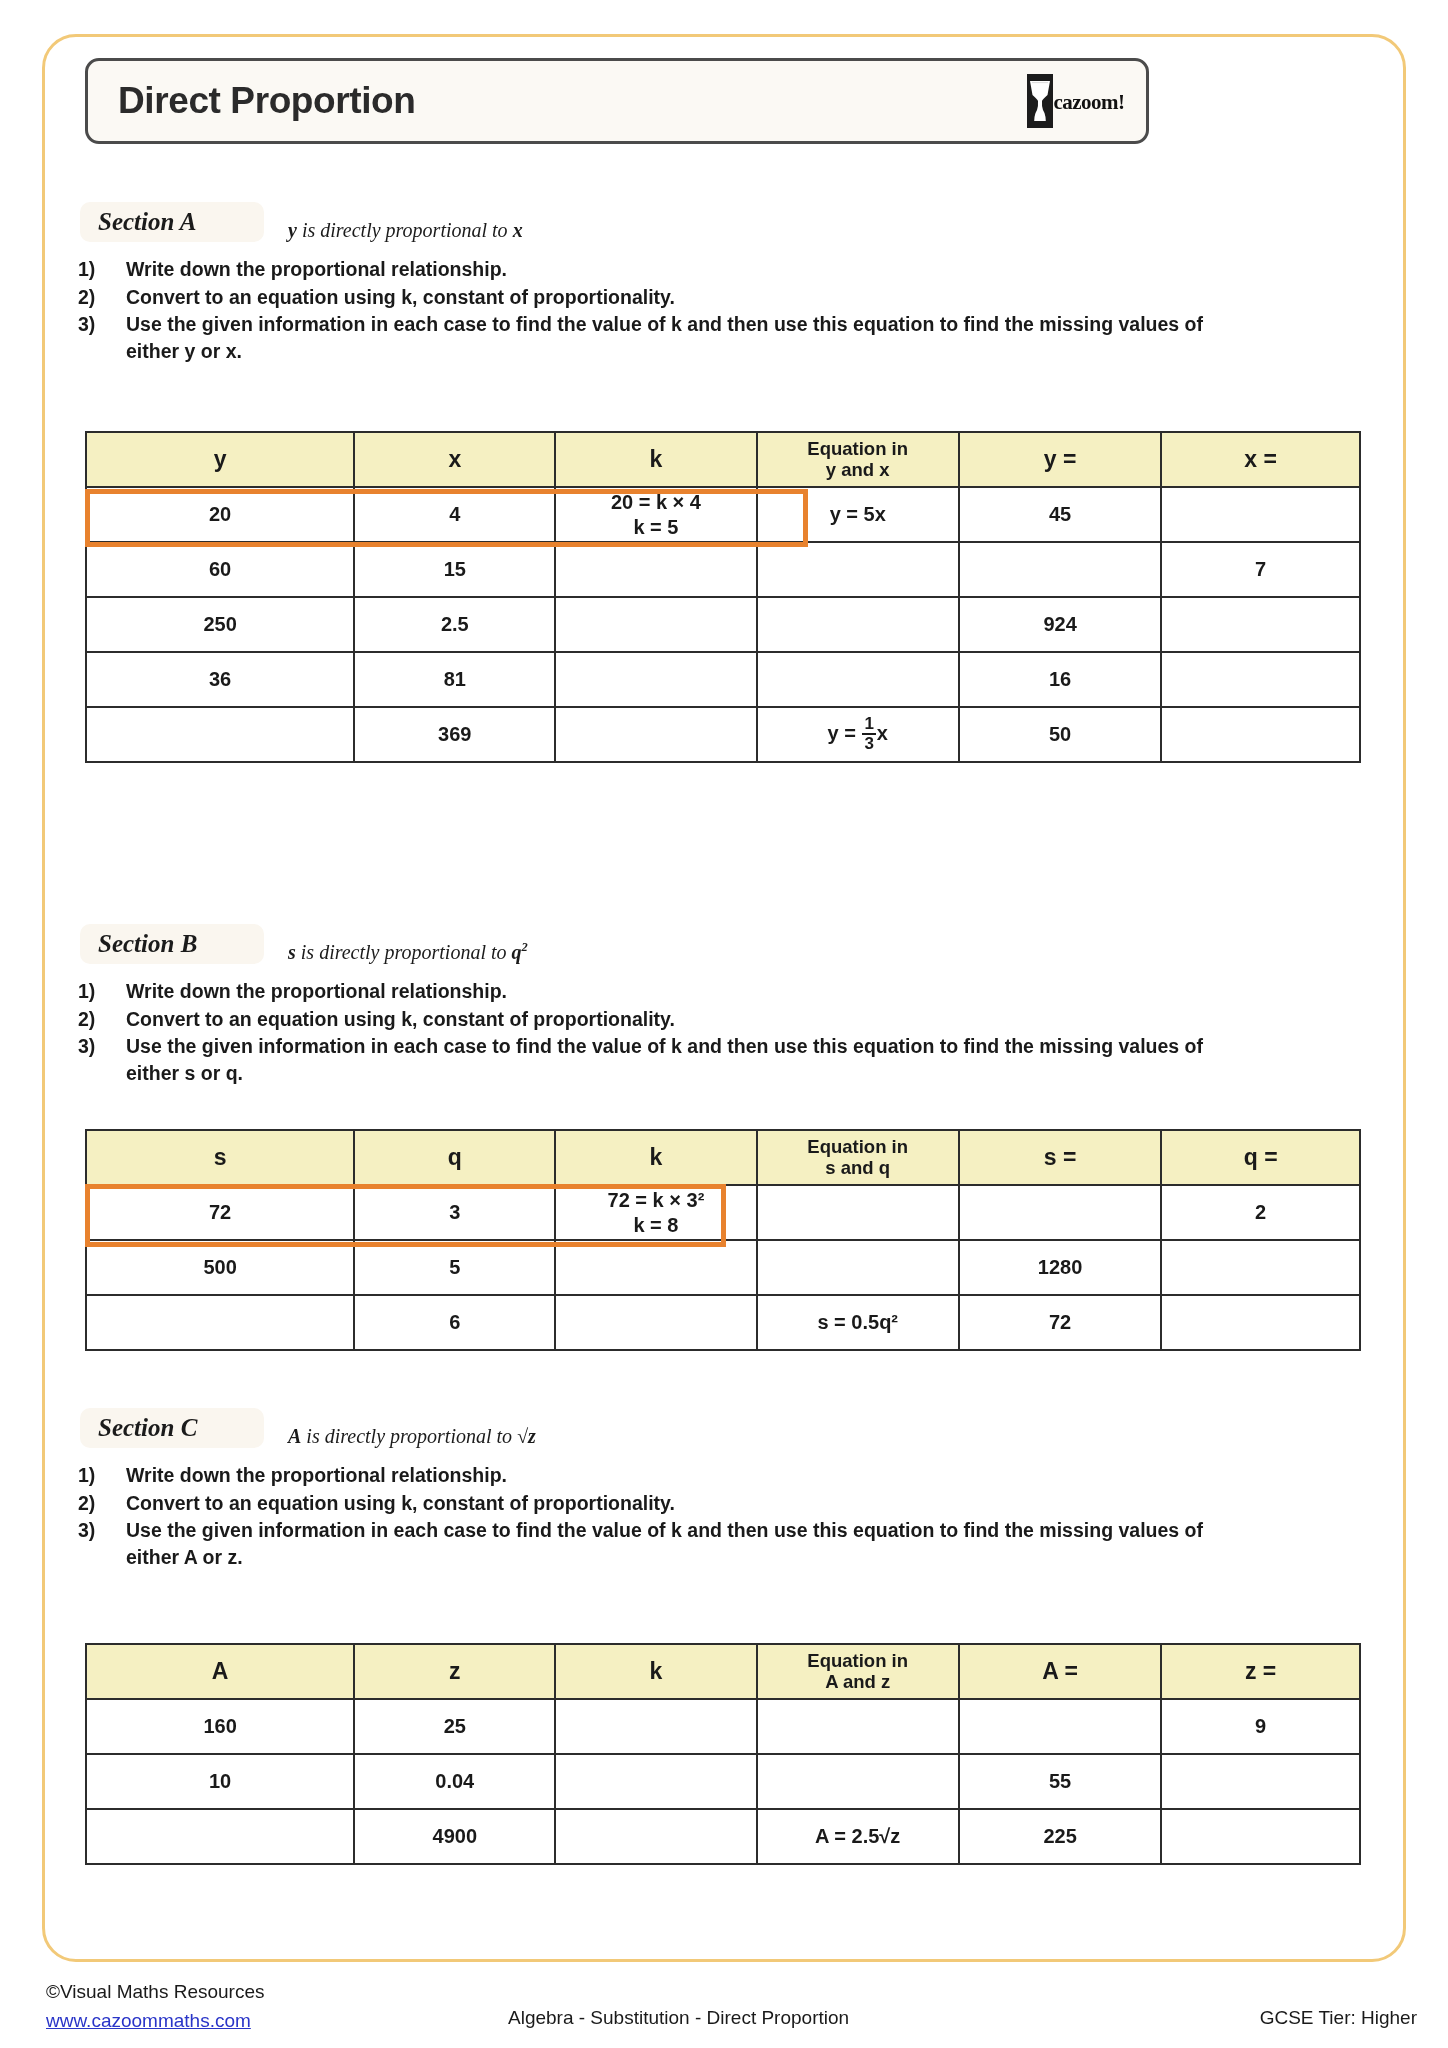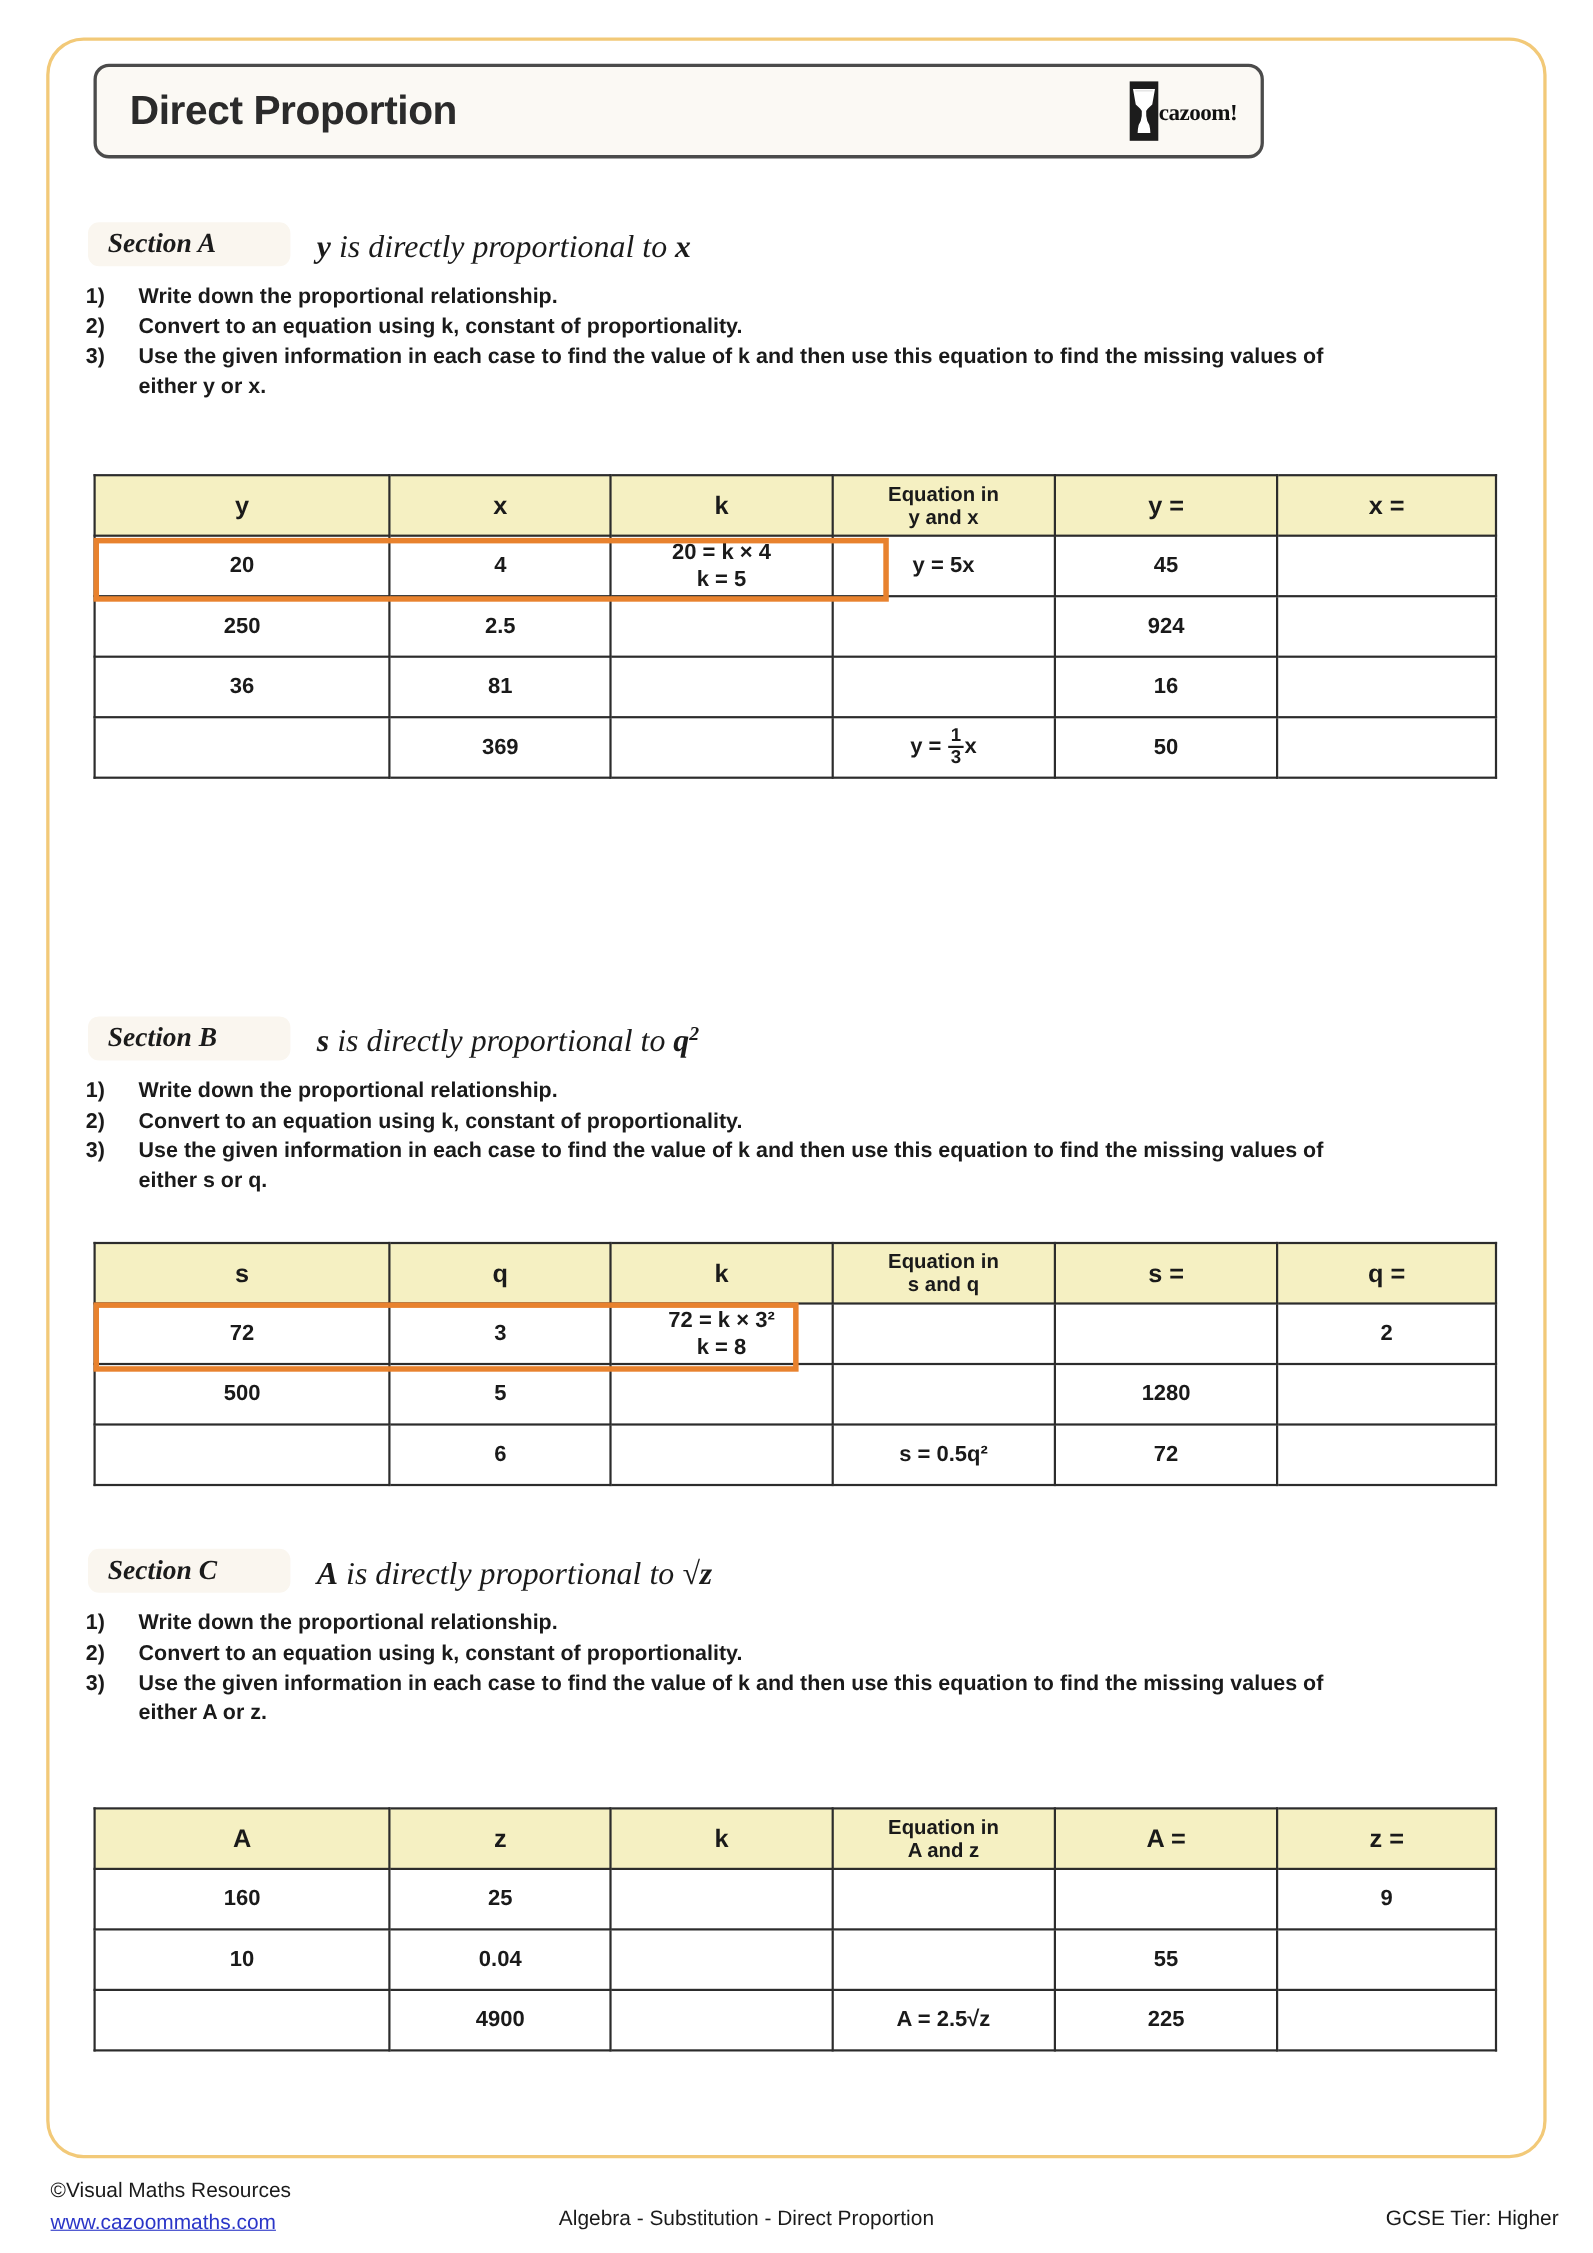--- a/index.html
+++ b/index.html
@@ -100,21 +100,21 @@
     font-family: "Liberation Serif", serif;
     font-weight: bold;
     font-style: italic;
     font-size: 25px;
     color: #1b1b1b;
     min-width: 140px;
   }
   .section-statement {
     font-family: "Liberation Serif", serif;
     font-style: italic;
-    font-size: 29px;
+    font-size: 20px;
     color: #1b1b1b;
     margin-left: 24px;
     white-space: nowrap;
   }
   .section-statement b { font-weight: bold; }
   .sup { font-size: 0.62em; vertical-align: super; }
 
   
   .instructions {
     margin-left: 78px;
@@ -275,20 +275,28 @@
         <td>4</td>
         <td class="cell-two-line">
           <div>20 = k × 4</div>
           <div>k = 5</div>
         </td>
         <td>y = 5x</td>
         <td>45</td>
         <td></td>
       </tr>
       <tr>
+        <td>60</td>
+        <td>15</td>
+        <td></td>
+        <td></td>
+        <td></td>
+        <td>7</td>
+      </tr>
+      <tr>
         <td>250</td>
         <td>2.5</td>
         <td></td>
         <td></td>
         <td>924</td>
         <td></td>
       </tr>
       <tr>
         <td>36</td>
         <td>81</td>

